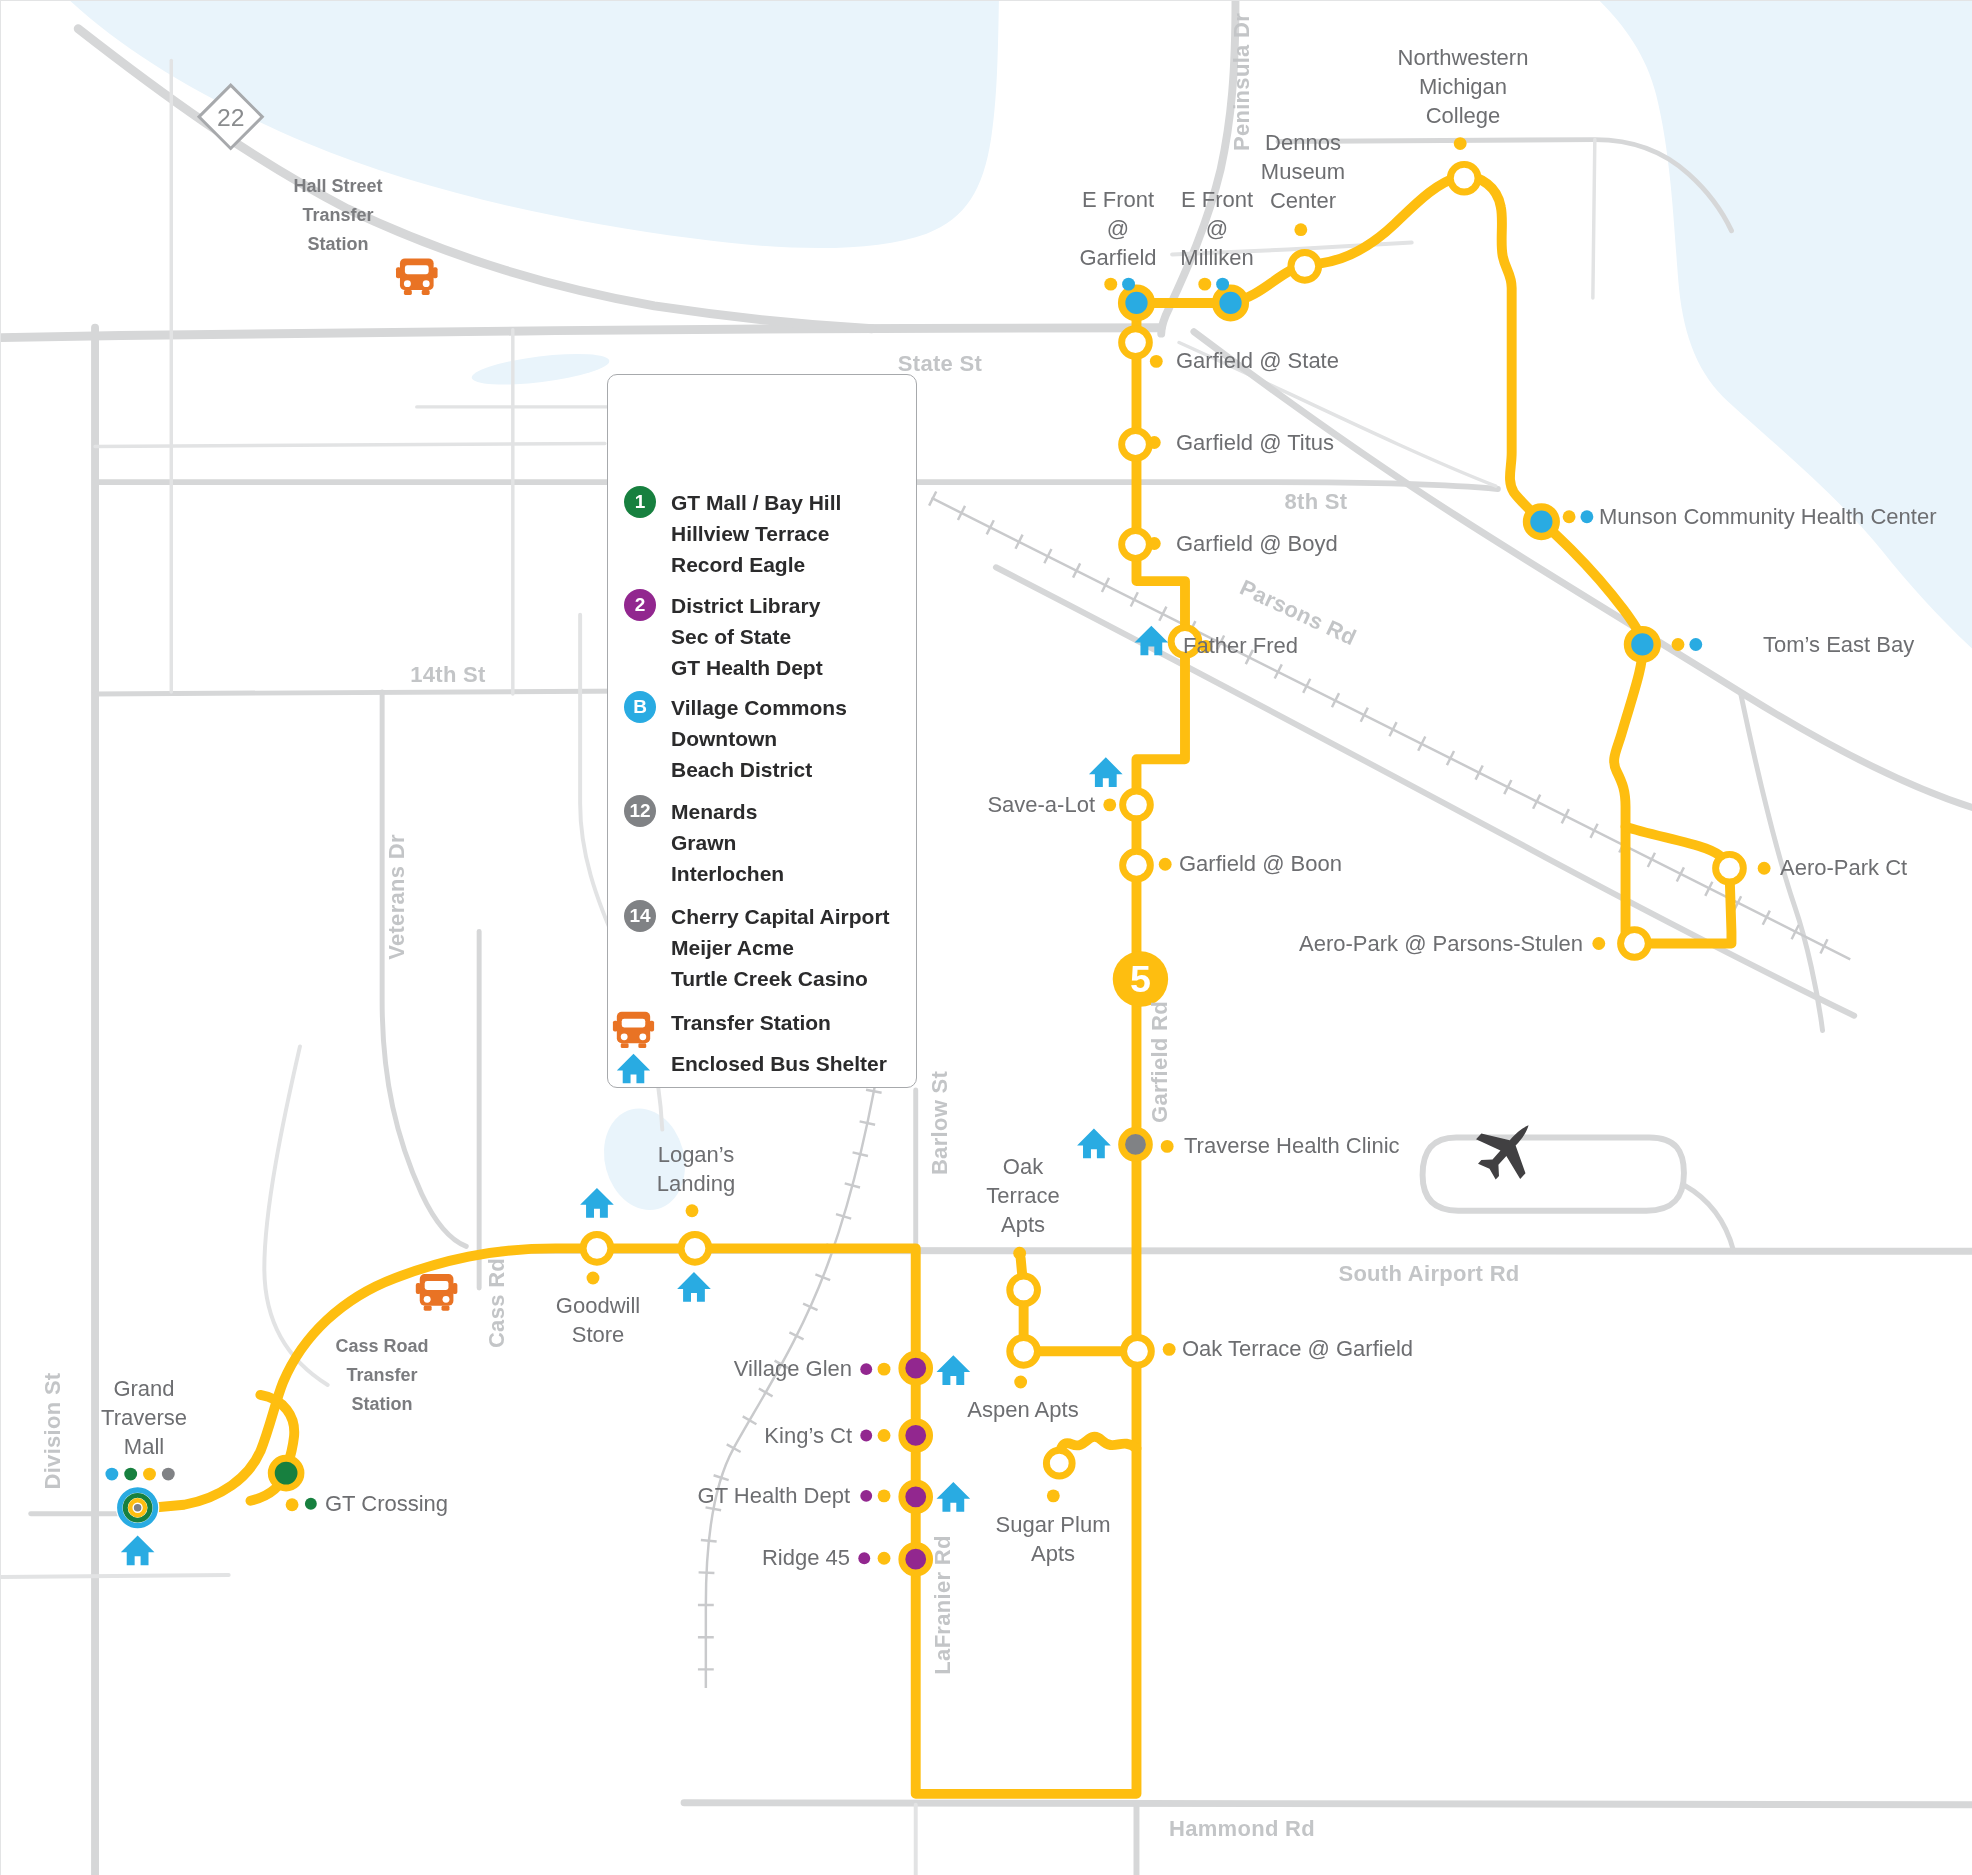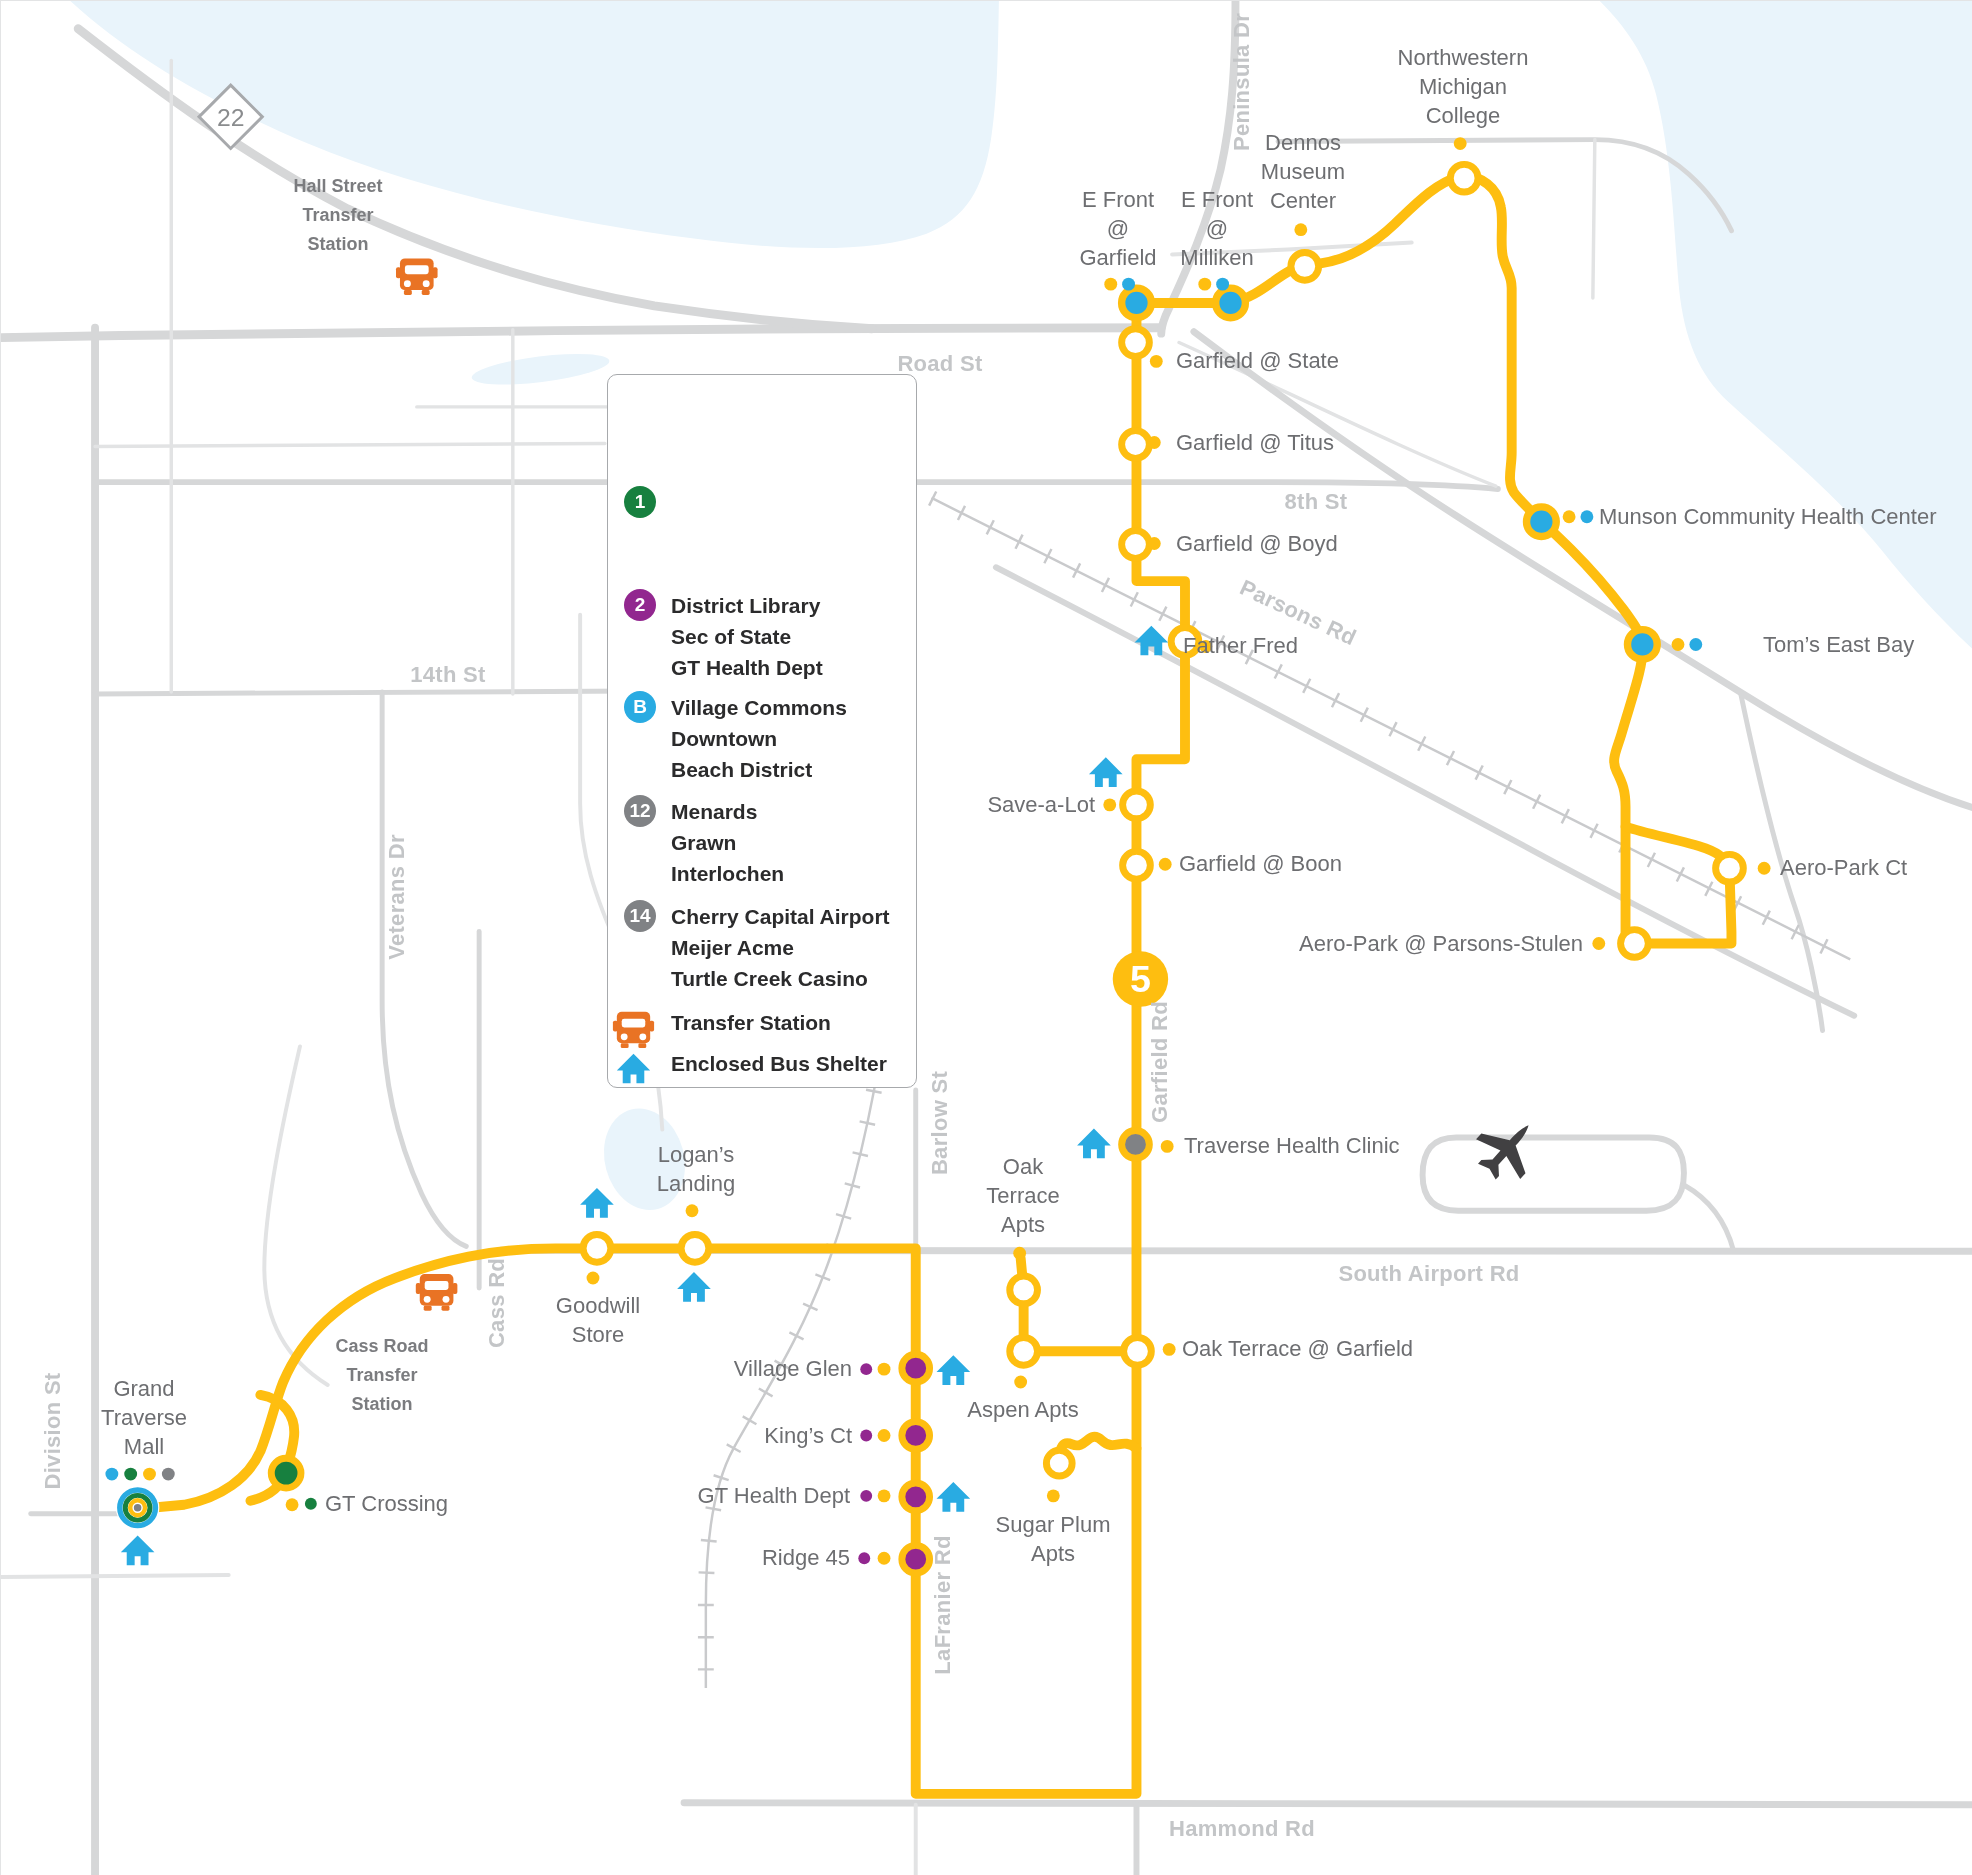--- a/index.html
+++ b/index.html
@@ -296,39 +296,44 @@
   <div class="lbl slbl right" style="left:1582px;top:943px;">Aero-Park @ Parsons-Stulen</div>
   <div class="lbl slbl left" style="left:1183px;top:1145px;">Traverse Health Clinic</div>
   <div class="lbl slbl left" style="left:1181px;top:1348px;">Oak Terrace @ Garfield</div>
   <div class="lbl slbl center" style="left:1022px;top:1408px;">Aspen Apts</div>
   <div class="lbl slbl right" style="left:851px;top:1368px;">Village Glen</div>
   <div class="lbl slbl right" style="left:851px;top:1435px;">King’s Ct</div>
   <div class="lbl slbl right" style="left:849px;top:1495px;">GT Health Dept</div>
   <div class="lbl slbl right" style="left:849px;top:1557px;">Ridge 45</div>
   <div class="lbl slbl left" style="left:324px;top:1503px;">GT Crossing</div>
 
-  <div class="lbl street center" style="left:939px;top:362px;">Road St</div>
+  <div class="lbl street center" style="left:939px;top:362px;">State St</div>
   <div class="lbl street center" style="left:1315px;top:500px;">8th St</div>
   <div class="lbl street rot25" style="left:1297px;top:612px;">Parsons Rd</div>
   <div class="lbl street center" style="left:447px;top:673px;">14th St</div>
   <div class="lbl street rot90" style="left:396px;top:896px;">Veterans Dr</div>
   <div class="lbl street rot90" style="left:1241px;top:81px;">Peninsula Dr</div>
   <div class="lbl street rot90" style="left:496px;top:1302px;">Cass Rd</div>
   <div class="lbl street rot90" style="left:939px;top:1122px;">Barlow St</div>
   <div class="lbl street rot90" style="left:1159px;top:1061px;">Garfield Rd</div>
   <div class="lbl street center" style="left:1428px;top:1272px;">South Airport Rd</div>
   <div class="lbl street rot90" style="left:942px;top:1604px;">LaFranier Rd</div>
   <div class="lbl street rot90" style="left:52px;top:1430px;">Division St</div>
   <div class="lbl street center" style="left:1241px;top:1827px;">Hammond Rd</div>
 </div>
 
 <div id="legend">
 
   <div class="lrow" style="top:112px;">
     <div class="lbadge bg-green">1</div>
+    <div class="ltxt">
+      <div>GT Mall / Bay Hill</div>
+          <div>Hillview Terrace</div>
+          <div>Record Eagle</div>
+    </div>
   </div>
   <div class="lrow" style="top:215px;">
     <div class="lbadge bg-purple">2</div>
     <div class="ltxt">
       <div>District Library</div>
           <div>Sec of State</div>
           <div>GT Health Dept</div>
     </div>
   </div>
   <div class="lrow" style="top:317px;">

